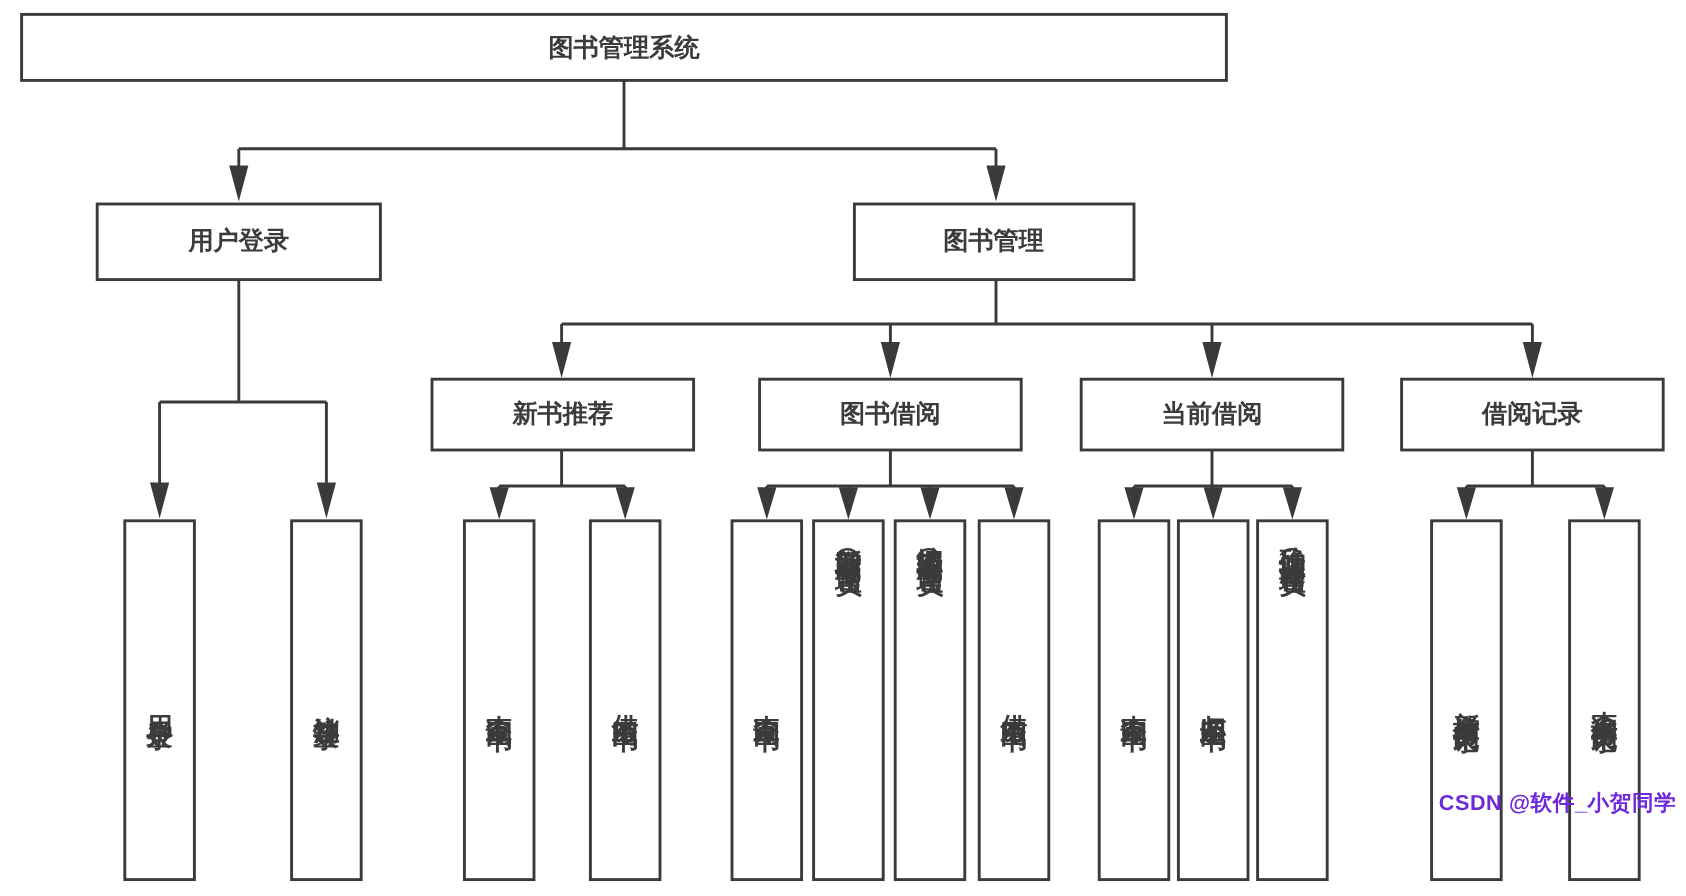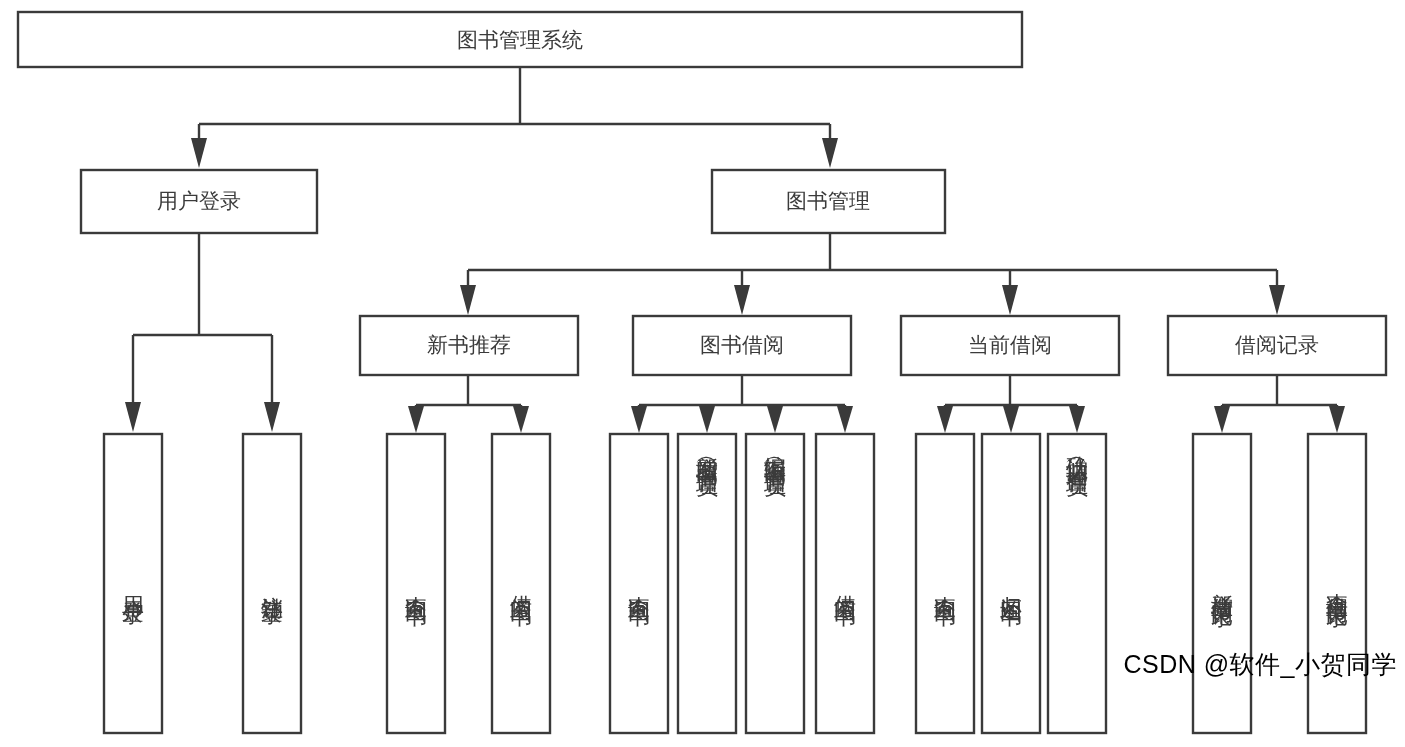--- a/index.html
+++ b/index.html
@@ -11,20 +11,21 @@
     width: 1405px;
     height: 747px;
     font-family: "Liberation Sans", "DejaVu Sans", sans-serif;
     overflow: hidden;
     position: relative;
   }
   #diagram-root {
     position: relative;
     width: 1405px;
     height: 687px;
+    font-weight: bold;
   }
   svg#tree-svg {
     position: absolute;
     top: 0;
     left: 0;
     width: 1405px;
     height: 747px;
     display: block;
   }
   .node-box {
@@ -65,22 +66,22 @@
     color: #3b3b3b;
     line-height: 1;
     white-space: nowrap;
     text-align: center;
   }
   .watermark {
     position: absolute;
     right: 8px;
     bottom: 6px;
     font-family: "Liberation Sans", "DejaVu Sans", sans-serif;
-    font-size: 25px;
-    color: #000000;
+    font-size: 18px;
+    color: #6d28d9;
     letter-spacing: 0.5px;
     white-space: nowrap;
   }
 </style>
 </head>
 <body>
 
 <div id="diagram-root">
 
   <svg id="tree-svg" viewBox="0 0 1405 747">

